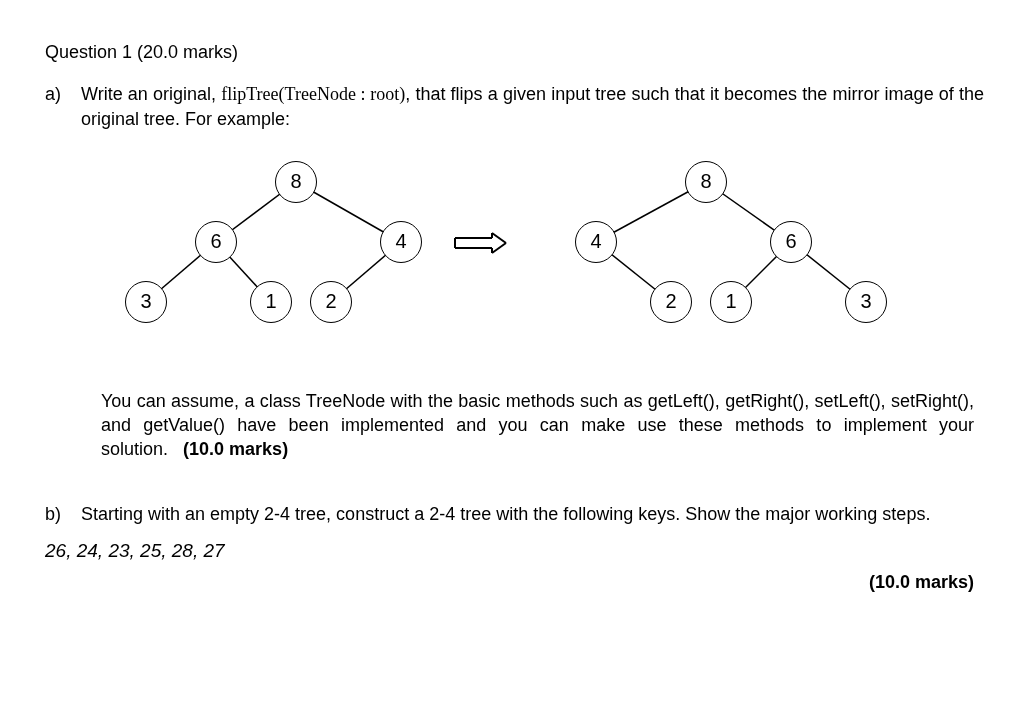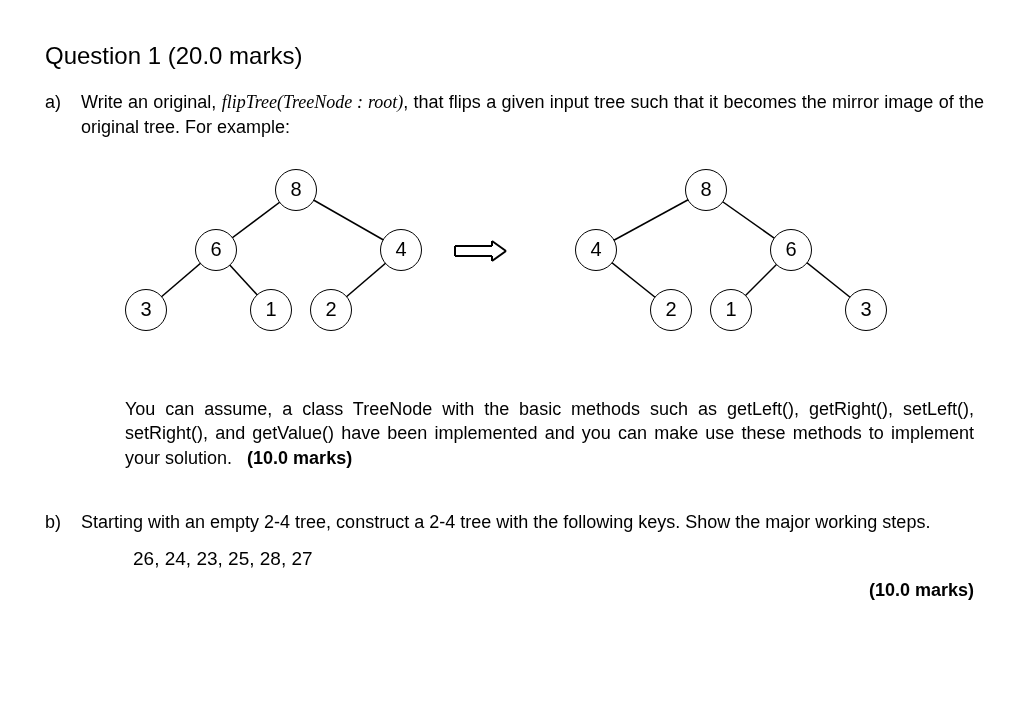--- a/index.html
+++ b/index.html
@@ -9,55 +9,55 @@
     font-size: 18px;
     color: #000;
     width: 1024px;
     height: 728px;
     box-sizing: border-box;
     background: #fff;
     line-height: 1.35;
   }
   h2 {
     font-family: Arial, Helvetica, sans-serif;
-    font-size: 24px;
+    font-size: 18px;
     font-weight: normal;
     margin: 0 0 18px 0;
   }
   .part {
     display: flex;
     align-items: flex-start;
     margin-left: 0;
     margin-bottom: 10px;
   }
   .part .letter {
     width: 36px;
     flex: 0 0 36px;
   }
   .part .body {
     flex: 1;
     text-align: justify;
   }
-  .ital { font-style: italic; font-family: 'Times New Roman', serif; }
+  .ital { font-family: 'Times New Roman', serif; }
   .bold { font-weight: bold; }
   .indent-block {
-    margin-left: 80px;
+    margin-left: 56px;
     margin-right: 10px;
     text-align: justify;
   }
   .marks-line {
     text-align: right;
     font-weight: bold;
     margin-right: 10px;
     margin-top: 6px;
   }
   .keys {
-    margin-left: 88px;
     font-size: 19px;
     margin-top: 12px;
+    font-style: italic;
   }
   .diagram-area {
     position: relative;
     height: 220px;
     margin-left: 30px;
     margin-top: 10px;
   }
   .node {
     position: absolute;
     width: 42px;

